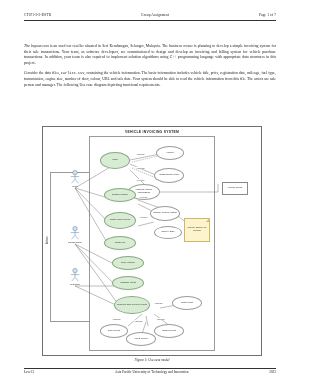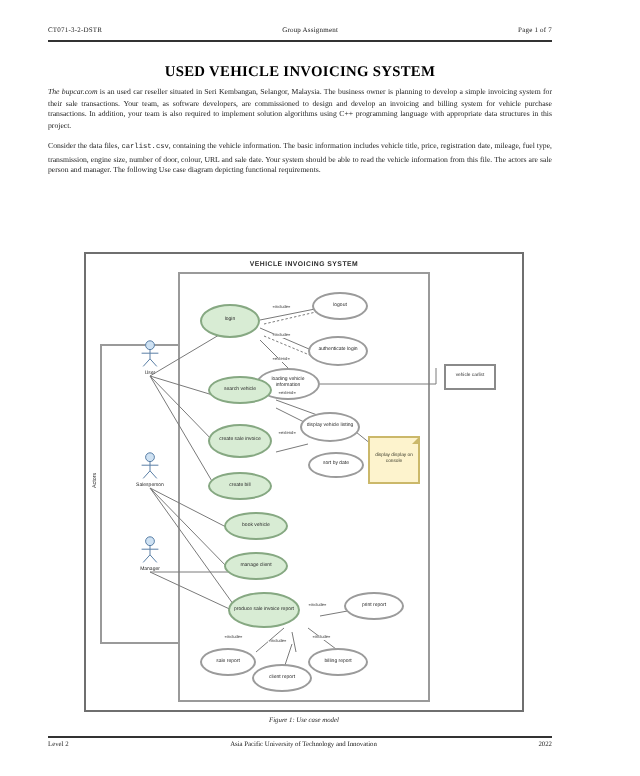--- a/index.html
+++ b/index.html
@@ -149,21 +149,20 @@
 
 <div class="page">
 
   <div class="hdr">
     <span class="left">CT071-3-2-DSTR</span>
     <span class="mid">Group Assignment</span>
     <span class="right">Page 1 of 7</span>
   </div>
   <div class="hdr-rule"></div>
 
-  <div class="title">USED VEHICLE INVOICING SYSTEM</div>
 
   <div class="body-wrap">
     <p class="para"><span class="it">The bupcar.com</span><span> is an used car reseller situated in Seri Kembangan, Selangor, Malaysia. The business owner is planning to develop a simple invoicing system for their sale transactions. Your team, as software developers, are commissioned to design and develop an invoicing and billing system for vehicle purchase transactions. In addition, your team is also required to implement solution algorithms using C++ programming language with appropriate data structures in this project.</span></p>
     <p class="para"><span>Consider the data files, </span><span class="mono">carlist.csv</span><span>, containing the vehicle information. The basic information includes vehicle title, price, registration date, mileage, fuel type, transmission, engine size, number of door, colour, URL and sale date. Your system should be able to read the vehicle information from this file. The actors are sale person and manager. The following Use case diagram depicting functional requirements.</span></p>
   </div>
 
   <div class="figure">
     <div class="fig-frame"></div>
     <div class="fig-title">VEHICLE INVOICING SYSTEM</div>
 

